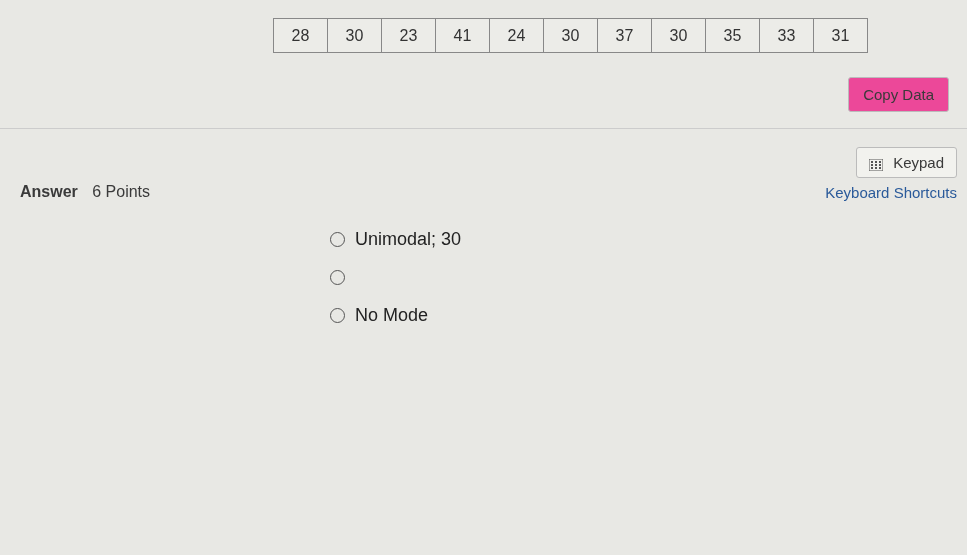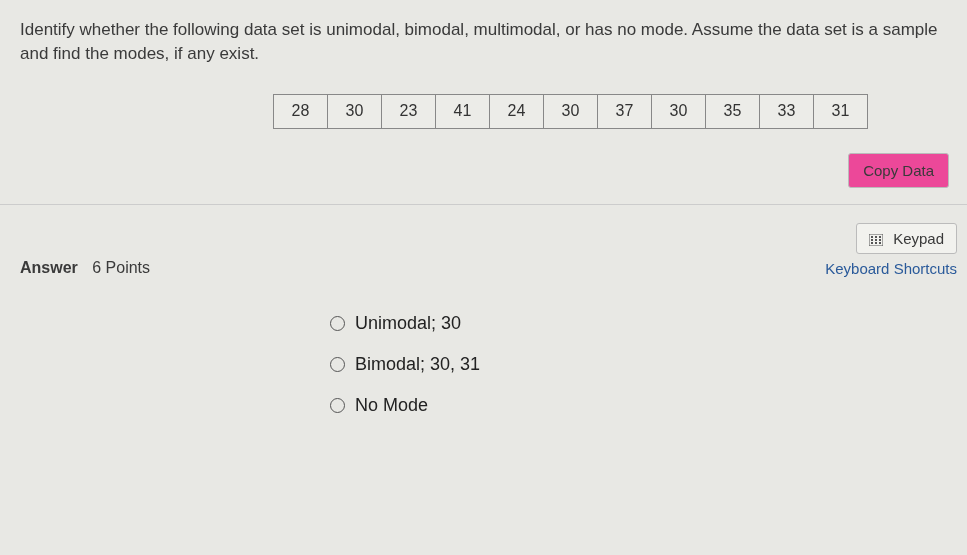--- a/index.html
+++ b/index.html
@@ -97,21 +97,21 @@
       width: 14px;
       height: 12px;
     }
     .shortcuts-link {
       color: #2a5a9a;
       font-size: 15px;
       margin-top: 6px;
       cursor: pointer;
     }
     .options {
-      margin-top: 36px;
+      margin-top: 28px;
       padding-left: 310px;
     }
     .option {
       display: flex;
       align-items: center;
       gap: 10px;
       font-size: 18px;
       color: #222;
       margin-bottom: 20px;
       cursor: pointer;
@@ -122,21 +122,20 @@
       border: 1.5px solid #555;
       border-radius: 50%;
       background: transparent;
       flex-shrink: 0;
     }
   </style>
 </head>
 <body>
 
 <div class="container">
-  <p class="question-text">Identify whether the following data set is unimodal, bimodal, multimodal, or has no mode. Assume the data set is a sample and find the modes, if any exist.</p>
 
   <div class="data-table-wrap">
     <table class="data-table">
       <tbody>
           <tr>
         <td>28</td>
         <td>30</td>
         <td>23</td>
         <td>41</td>
         <td>24</td>
@@ -184,20 +183,19 @@
     </div>
   </div>
 
   <div class="options">
     <div class="option">
       <span class="radio"></span>
       <span>Unimodal; 30</span>
     </div>
     <div class="option">
       <span class="radio"></span>
-      <span>Bimodal; 30, 31</span>
     </div>
     <div class="option">
       <span class="radio"></span>
       <span>No Mode</span>
     </div>
   </div>
 </div>
 
 </body></html>

